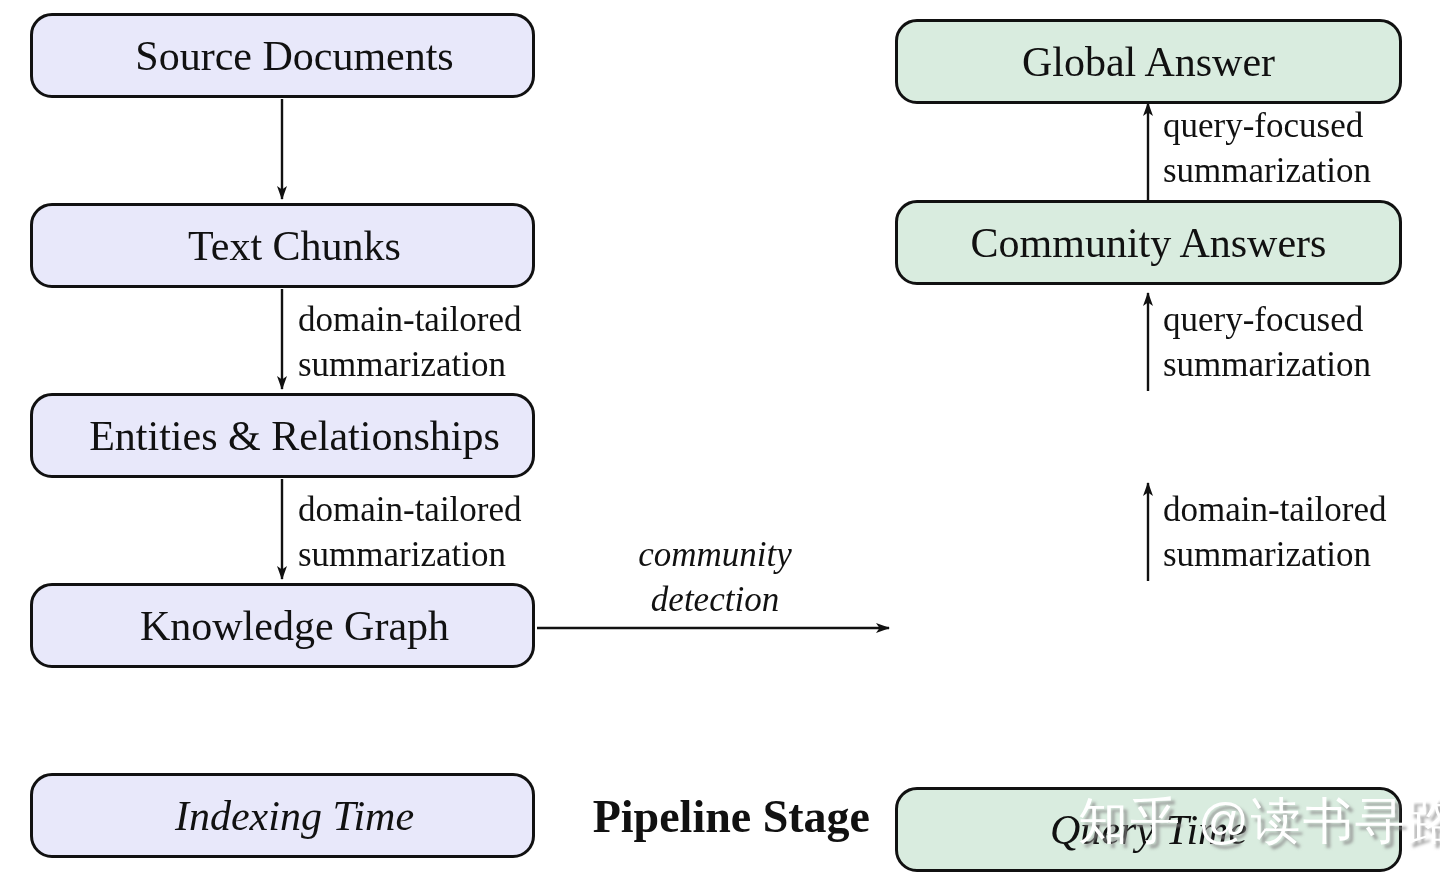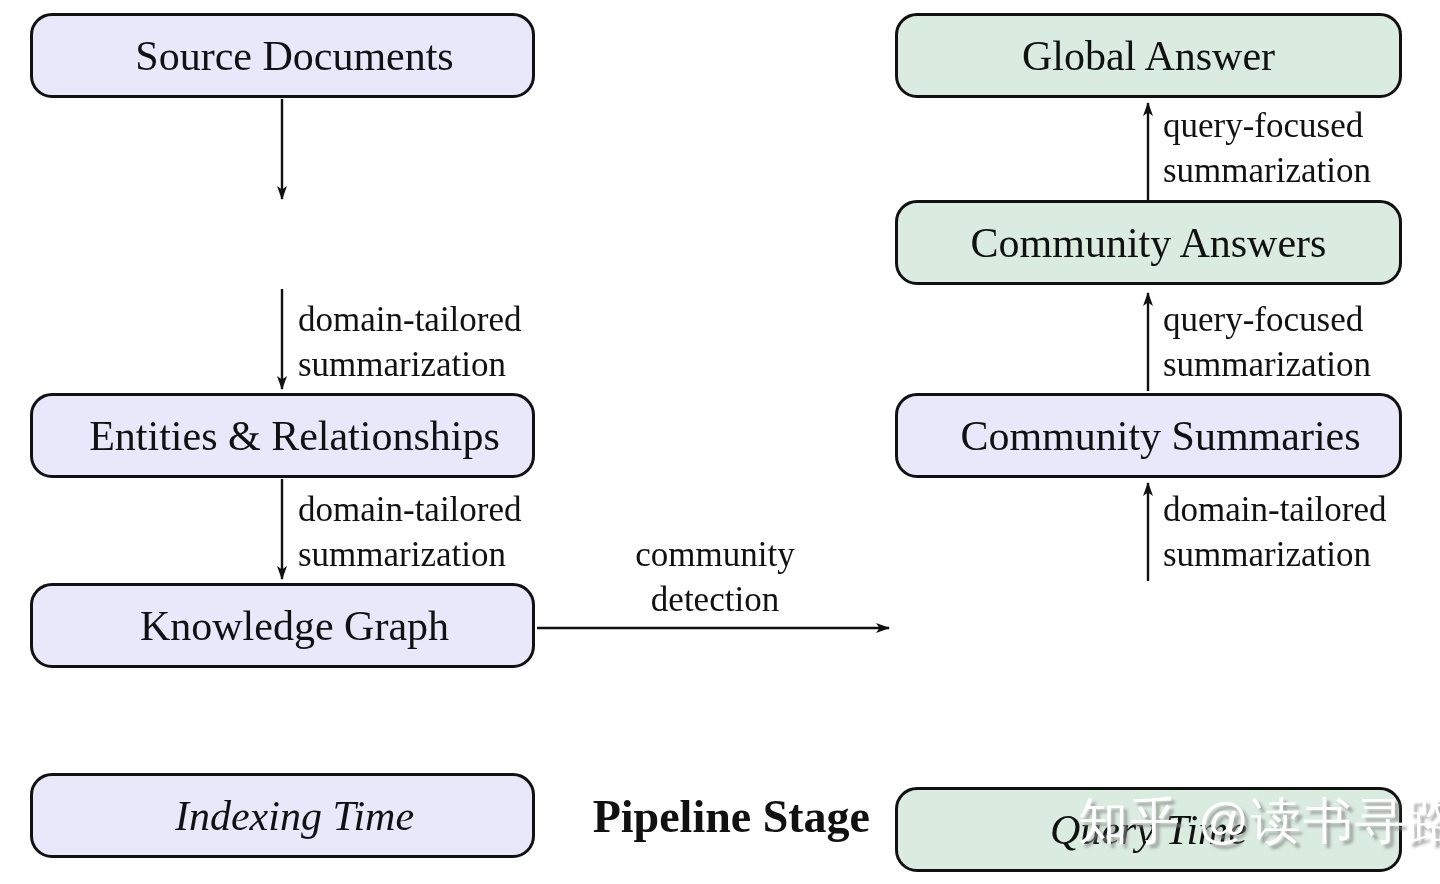--- a/index.html
+++ b/index.html
@@ -86,48 +86,48 @@
     <line x1="282" y1="479" x2="282" y2="579" stroke="#111" stroke-width="2.4" marker-end="url(#ah)"></line>
     <line x1="537" y1="628" x2="889" y2="628" stroke="#111" stroke-width="2.4" marker-end="url(#ah)"></line>
     <line x1="1148" y1="581" x2="1148" y2="483" stroke="#111" stroke-width="2.4" marker-end="url(#ah)"></line>
     <line x1="1148" y1="391" x2="1148" y2="293" stroke="#111" stroke-width="2.4" marker-end="url(#ah)"></line>
     <line x1="1148" y1="201" x2="1148" y2="103" stroke="#111" stroke-width="2.4" marker-end="url(#ah)"></line>
   </svg>
 
   <div class="node fill-lavender" style="left:30px; top:13px;">
     <span>Source Documents</span>
   </div>
+  <div class="node fill-lavender" style="left:30px; top:203px;">
+    <span>Text Chunks</span>
+  </div>
   <div class="node fill-lavender" style="left:30px; top:393px;">
     <span>Entities &amp; Relationships</span>
   </div>
   <div class="node fill-lavender" style="left:30px; top:583px;">
     <span>Knowledge Graph</span>
   </div>
   <div class="node fill-lavender stage-box" style="left:30px; top:773px;">
     <span>Indexing Time</span>
   </div>
 
-  <div class="node col-right fill-mint" style="left:895px; top:13px;">
+  <div class="node col-right fill-mint" style="left:895px; top:19px;">
     <span>Global Answer</span>
   </div>
   <div class="node col-right fill-mint" style="left:895px; top:200px;">
     <span>Community Answers</span>
-  </div>
-  <div class="node col-right fill-lavender" style="left:895px; top:393px;">
-    <span>Community Summaries</span>
   </div>
   <div class="node col-right fill-mint stage-box" style="left:895px; top:773px;margin-top:14px;">
     <span>Query Time</span>
   </div>
 
   <div class="edge-label" style="left:298px; top:297px;">domain-tailored
 summarization</div>
   <div class="edge-label" style="left:298px; top:487px;">domain-tailored
 summarization</div>
-  <div class="edge-label centered" style="left:565px; top:532px; width:300px;">community
+  <div class="edge-label centered" style="left:565px; top:532px; width:300px;font-style:italic;">community
 detection</div>
   <div class="edge-label" style="left:1163px; top:487px;">domain-tailored
 summarization</div>
   <div class="edge-label" style="left:1163px; top:297px;">query-focused
 summarization</div>
   <div class="edge-label" style="left:1163px; top:103px;">query-focused
 summarization</div>
 
   <div class="pipeline-stage">Pipeline Stage</div>
 

